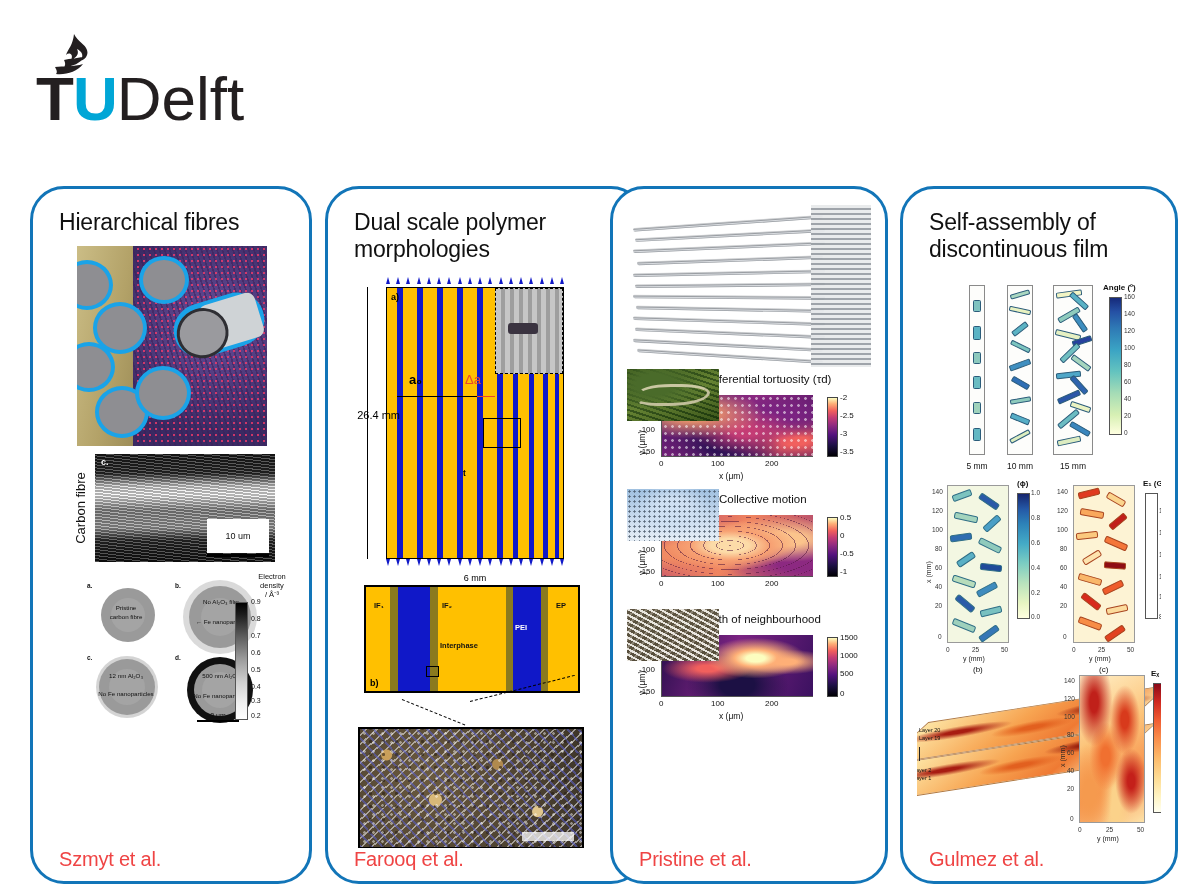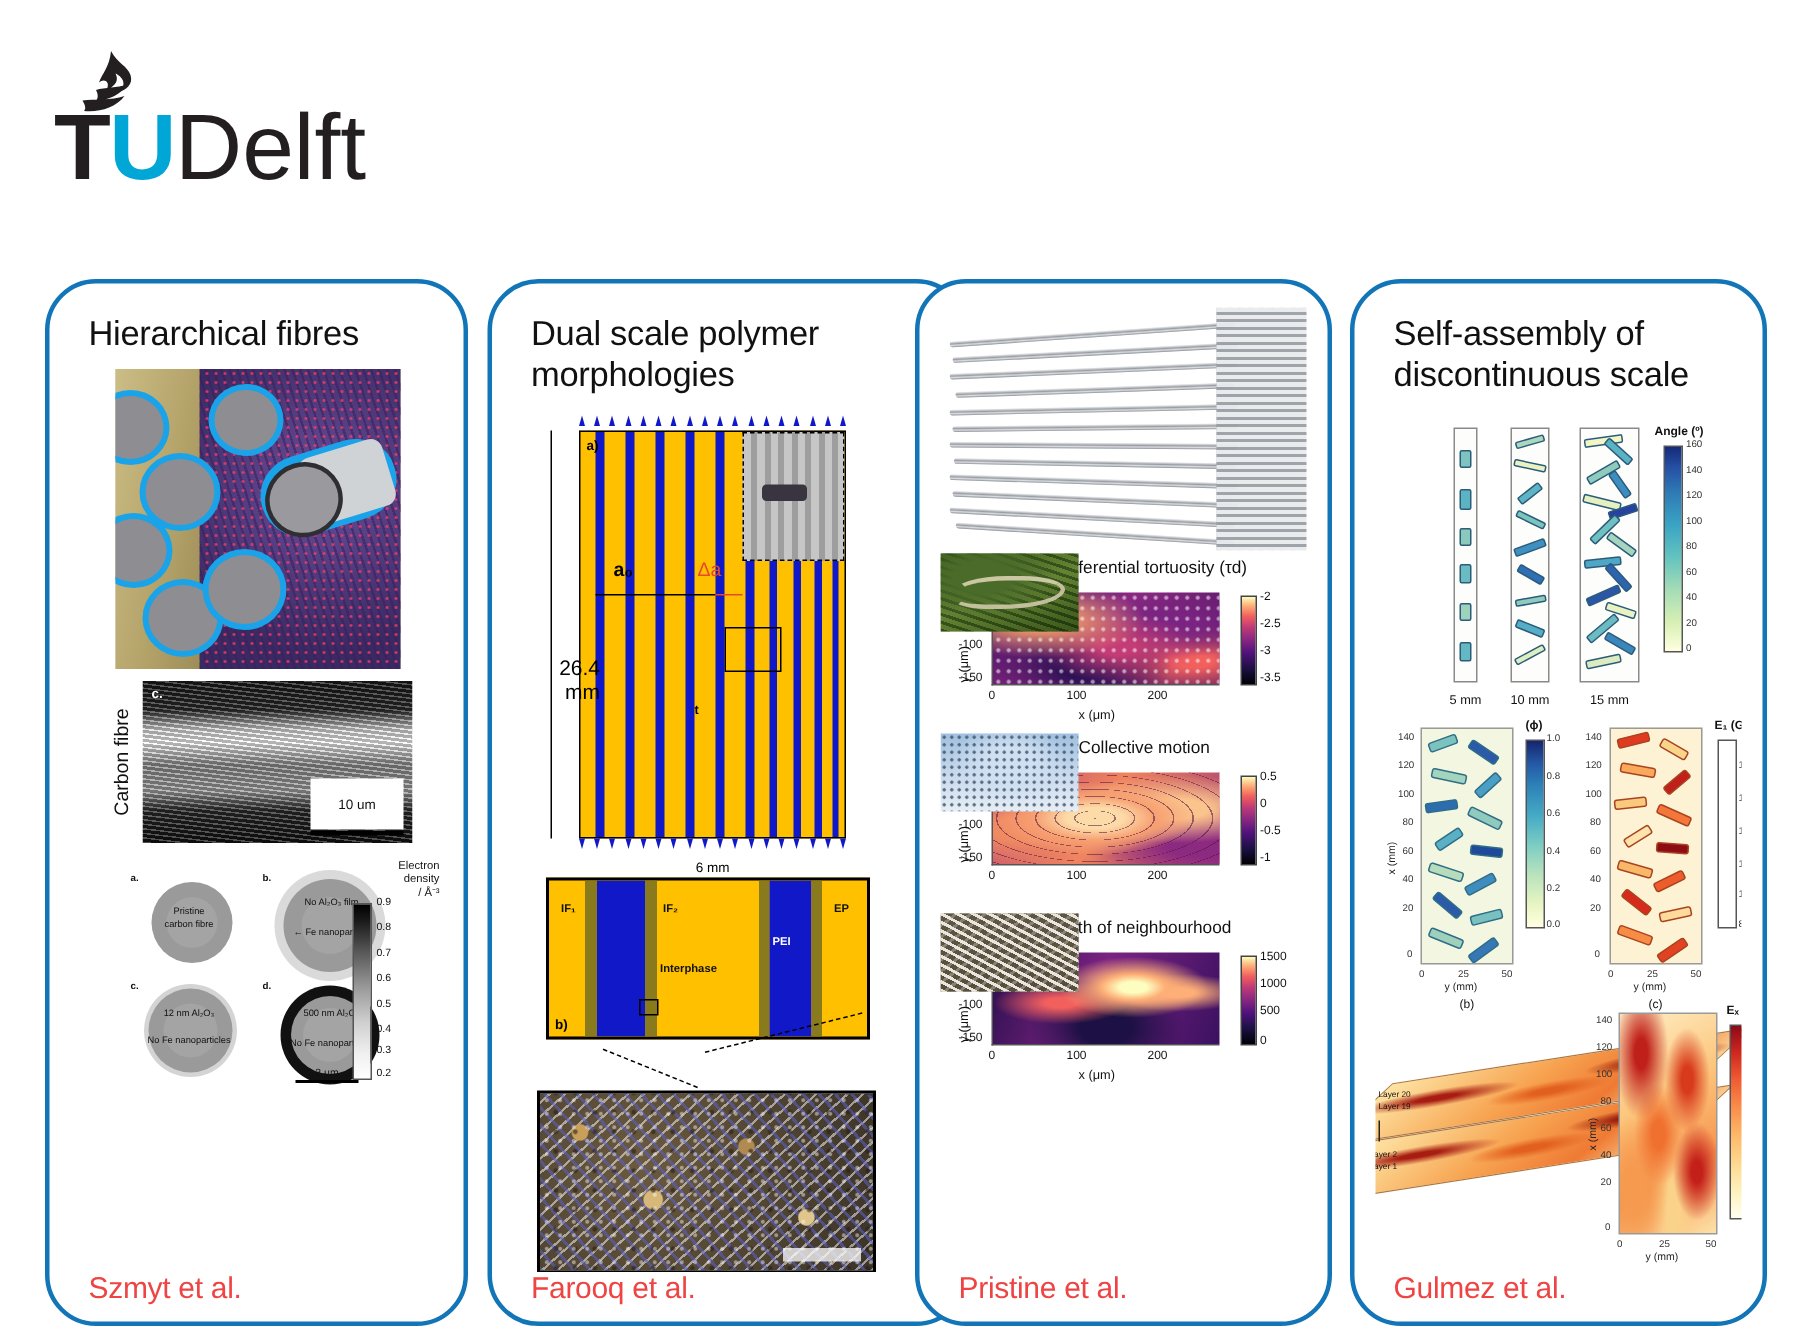--- a/index.html
+++ b/index.html
@@ -89,21 +89,21 @@
   .sem-scale-bar { width:62px; height:3px; background:#000; margin-top:1px; }
 
   .fig1-tem { position:absolute; left:36px; top:330px; width:210px; height:152px; }
   .tem-cell { position:absolute; }
   .tem-circ { position:absolute; border-radius:50%; background:#9a9a9a; }
   .tem-txt { position:absolute; font-size:6.2px; color:#111; text-align:center;
              width:100%; left:0; line-height:8px; }
   .tem-id { position:absolute; font-size:6.5px; color:#111; font-weight:600; }
 
   .cbar-wrap { position:absolute; right:2px; top:330px; width:58px; }
-  .cbar-title { font-size:7.5px; color:#111; line-height:9px; text-align:right;margin-left:16px; }
+  .cbar-title { font-size:7.5px; color:#111; line-height:9px; text-align:center;margin-left:16px; }
   .cbar-row { display:flex; margin-top:3px; }
   .cbar { width:13px; height:118px;
           background:linear-gradient(to top,#ffffff 0%, #f0f0f0 14%, #d0d0d0 32%,
                      #9a9a9a 52%, #5a5a5a 72%, #1c1c1c 90%, #000000 100%);
           border:0.5px solid #555; }
   .cbar-ticks { margin-left:3px; height:118px; position:relative; width:24px; }
   .cbar-ticks span { position:absolute; font-size:7px; color:#111; left:0; }
   .tem-scale { position:absolute; left:150px; top:470px; text-align:center; }
   .tem-scale-txt { font-size:7px; color:#111; }
   .tem-scale-bar { width:42px; height:2px; background:#000; margin-top:1px; }
@@ -121,21 +121,21 @@
   .lam-box { position:absolute; left:96px; top:130px; width:38px; height:30px;
              border:1.6px solid #000; }
   .arrows-top, .arrows-bot { position:absolute; left:0; width:100%; height:10px;
              display:flex; justify-content:space-between; }
   .arrows-top { top:-2px; } .arrows-bot { bottom:-2px; }
   .arr { width:0; height:0; border-left:2.4px solid transparent; border-right:2.4px solid transparent; }
   .arr-up { border-bottom:7px solid #1018C8; }
   .arr-dn { border-top:7px solid #1018C8; }
   .dim-v { position:absolute; left:-30px; top:8px; height:272px; width:22px; }
   .dim-v-line { position:absolute; left:11px; top:0; width:1.4px; height:100%; background:#000; }
-  .dim-v-lbl { position:absolute; left:-30px; top:130px; font-size:14px; color:#000; width:44px; text-align:right;margin-top:28px; }
+  .dim-v-lbl { position:absolute; left:-30px; top:130px; font-size:11px; color:#000; width:44px; text-align:right; }
   .dim-h { position:absolute; left:0; bottom:-22px; width:100%; height:14px; }
   .dim-h-line { position:absolute; left:0; top:6px; width:100%; height:1.4px; background:#000; }
   .dim-h-lbl { position:absolute; left:0; top:-2px; width:100%; text-align:center;
                font-size:9px; color:#000; background:#fff; }
   .a0-lbl { position:absolute; left:22px; top:84px; font-size:13px; font-weight:600; color:#000; }
   .da-lbl { position:absolute; left:78px; top:84px; font-size:13px; color:#E8482B; }
   .t-lbl  { position:absolute; left:76px; top:180px; font-size:8.5px; font-weight:700; color:#000; }
   .a-tag  { position:absolute; left:4px; top:4px; font-size:9px; font-weight:700; color:#000; }
   .meas-line { position:absolute; left:10px; top:108px; width:80px; height:1.2px; background:#000; }
   .meas-line2 { position:absolute; left:90px; top:108px; width:18px; height:1.2px; background:#E8482B; }
@@ -589,21 +589,21 @@
           <span style="top:32px">500</span>
           <span style="top:52px">0</span>
         </div>
 
       </div>
     </div>
     <div class="panel-caption">Pristine et al.</div>
   </section>
 
   <section class="panel p4">
-    <div class="panel-title">Self-assembly of discontinuous scale</div>
+    <div class="panel-title">Self-assembly of discontinuous film</div>
     <div class="panel-body">
 
       <div class="strip" style="left:52px;top:16px;width:16px;height:170px;">
         <div class="tow" style="left:3px;top:14px;width:8px;height:12px;background:#7fc3c0;"></div>
         <div class="tow" style="left:3px;top:40px;width:8px;height:14px;background:#5bb3c4;"></div>
         <div class="tow" style="left:3px;top:66px;width:8px;height:12px;background:#8cc9bd;"></div>
         <div class="tow" style="left:3px;top:90px;width:8px;height:13px;background:#6abcc2;"></div>
         <div class="tow" style="left:3px;top:116px;width:8px;height:12px;background:#9fd2bb;"></div>
         <div class="tow" style="left:3px;top:142px;width:8px;height:13px;background:#63b8c3;"></div>
       </div>

